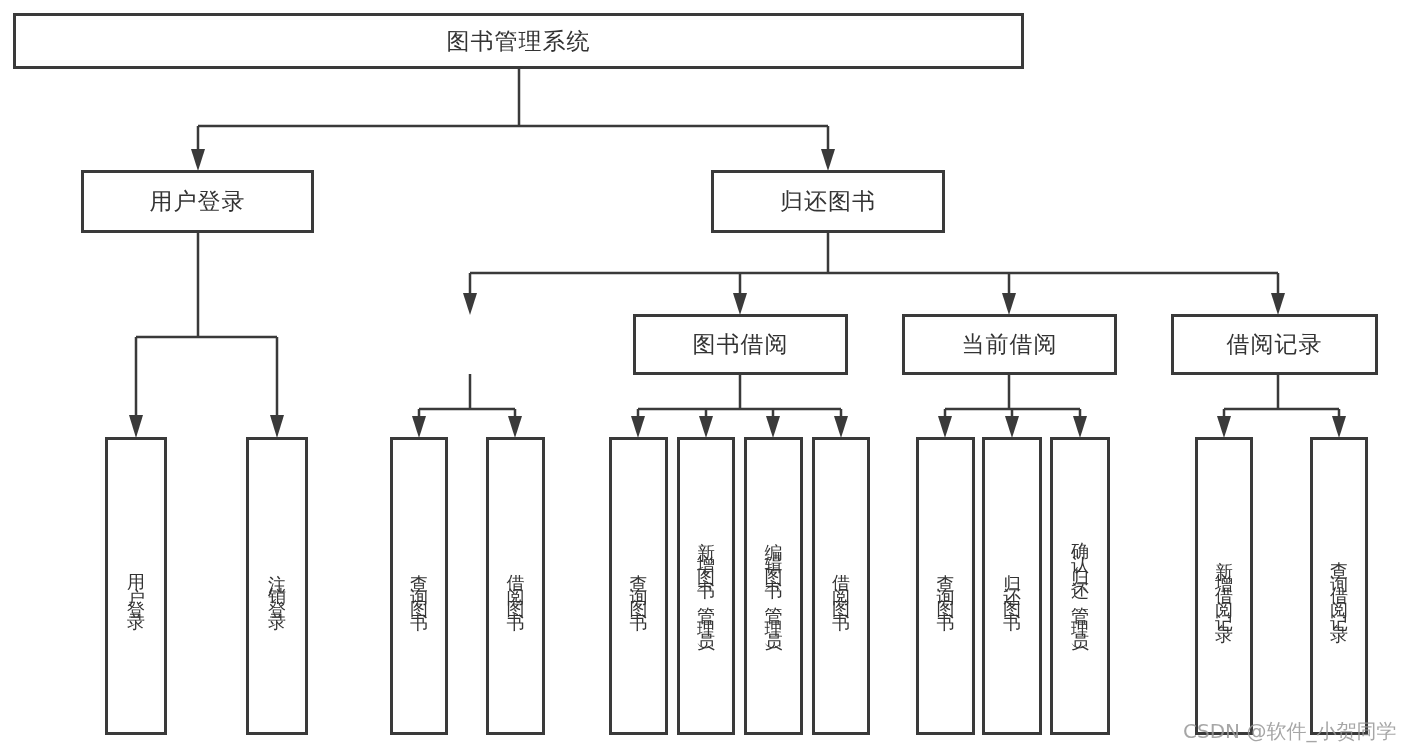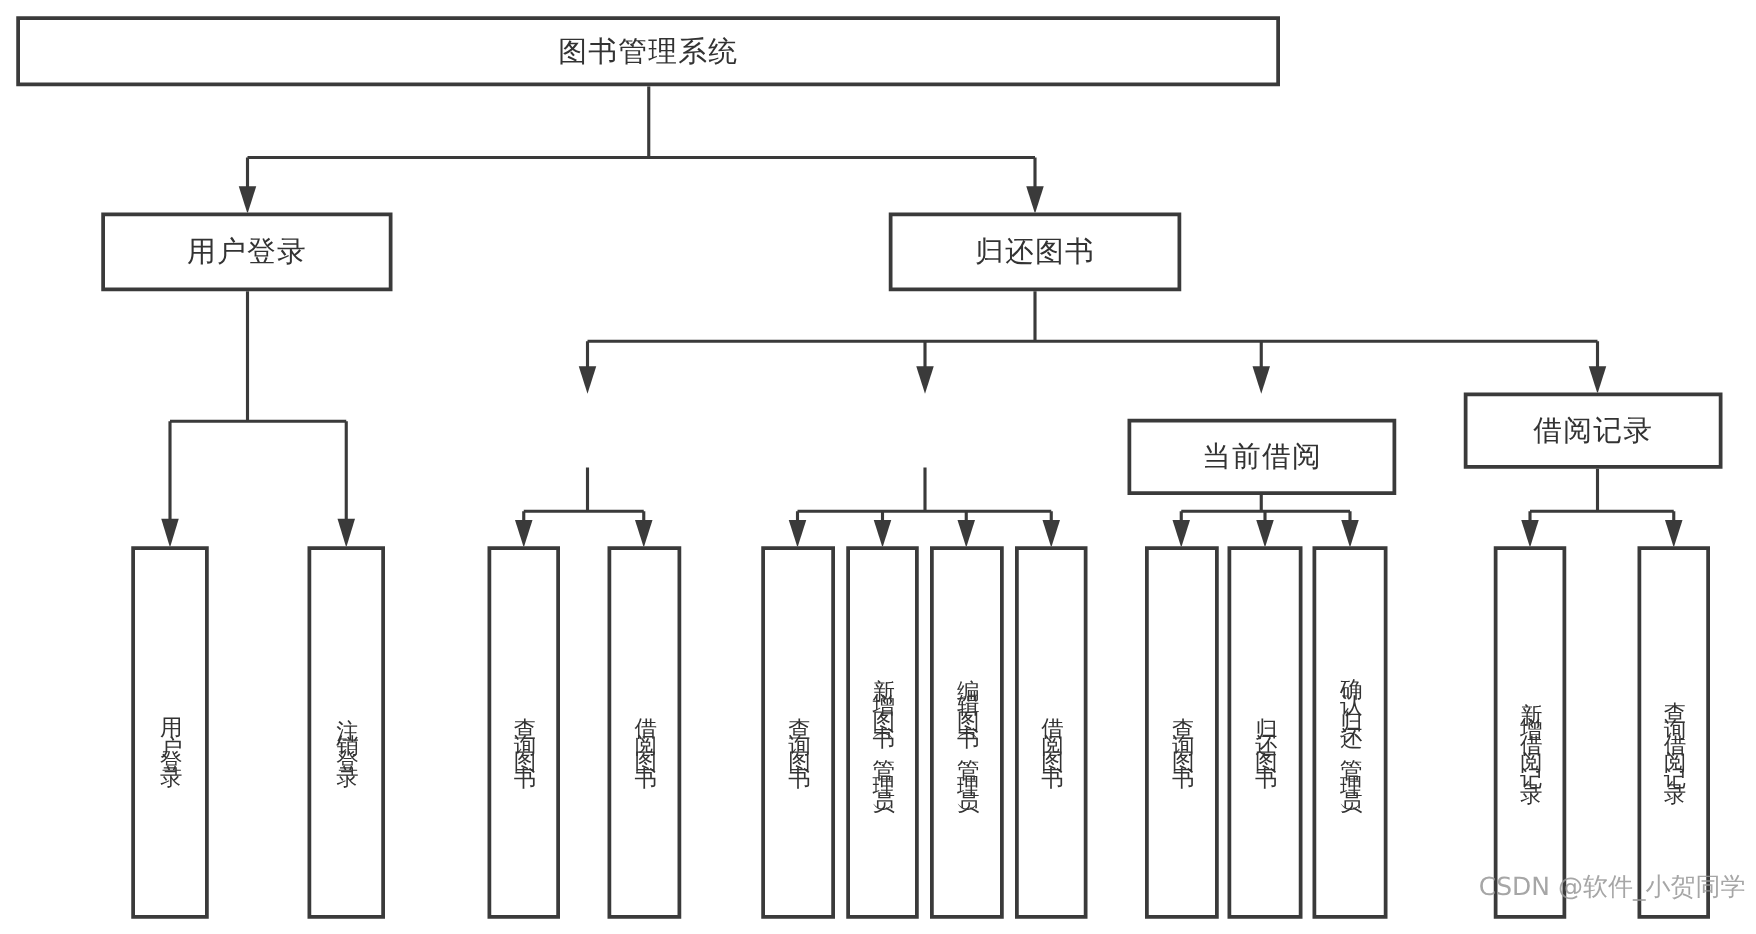--- a/index.html
+++ b/index.html
@@ -36,21 +36,21 @@
     writing-mode: vertical-rl;
     text-orientation: mixed;
     font-size: 18px;
     line-height: 1;
     letter-spacing: 13px;
     white-space: nowrap;
   }
   .watermark {
     position: absolute;
     left: 1183px;
-    top: 696px;
+    top: 718px;
     z-index: 3;
     font-size: 20px;
     color: rgba(150, 150, 150, 0.85);
     white-space: nowrap;
   }
 </style>
 </head>
 <body>
 
 <div class="canvas">
@@ -109,21 +109,24 @@
     <span class="h-label">图书管理系统</span>
   </div>
 
   <div class="box" style="left:81px; top:170px; width:233px; height:63px;">
     <span class="h-label">用户登录</span>
   </div>
   <div class="box" style="left:711px; top:170px; width:234px; height:63px;">
     <span class="h-label">归还图书</span>
   </div>
 
-  <div class="box" style="left:902px; top:314px; width:215px; height:61px;margin-top:21px;">
+  <div class="box" style="left:633px; top:314px; width:215px; height:61px;">
+    <span class="h-label">图书借阅</span>
+  </div>
+  <div class="box" style="left:902px; top:314px; width:215px; height:61px;">
     <span class="h-label">当前借阅</span>
   </div>
   <div class="box" style="left:1171px; top:314px; width:207px; height:61px;">
     <span class="h-label">借阅记录</span>
   </div>
 
   <div class="box leaf" style="left:105px; top:437px; width:62px; height:298px;">
     <span class="v-label">用户登录</span>
   </div>
   <div class="box leaf" style="left:246px; top:437px; width:62px; height:298px;">

